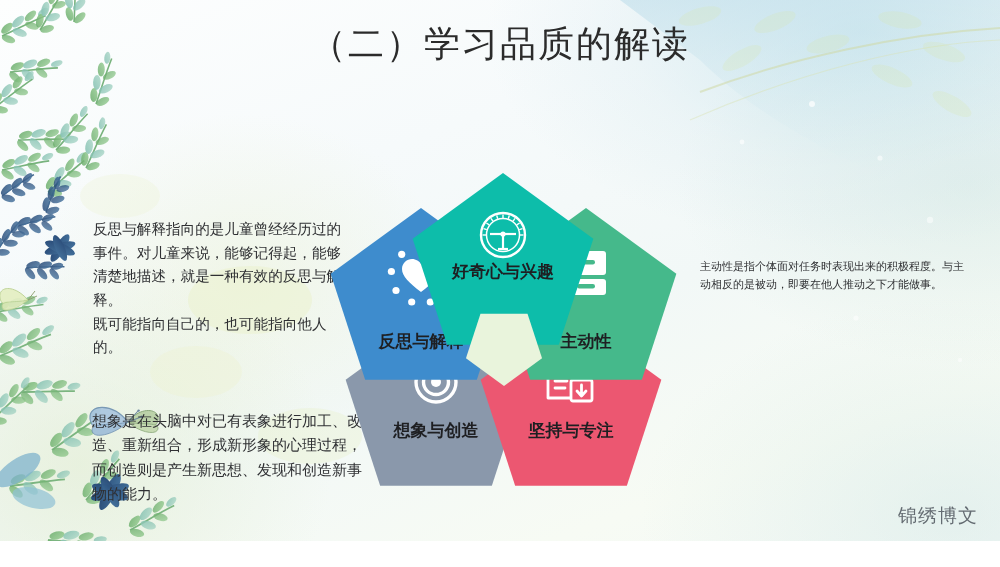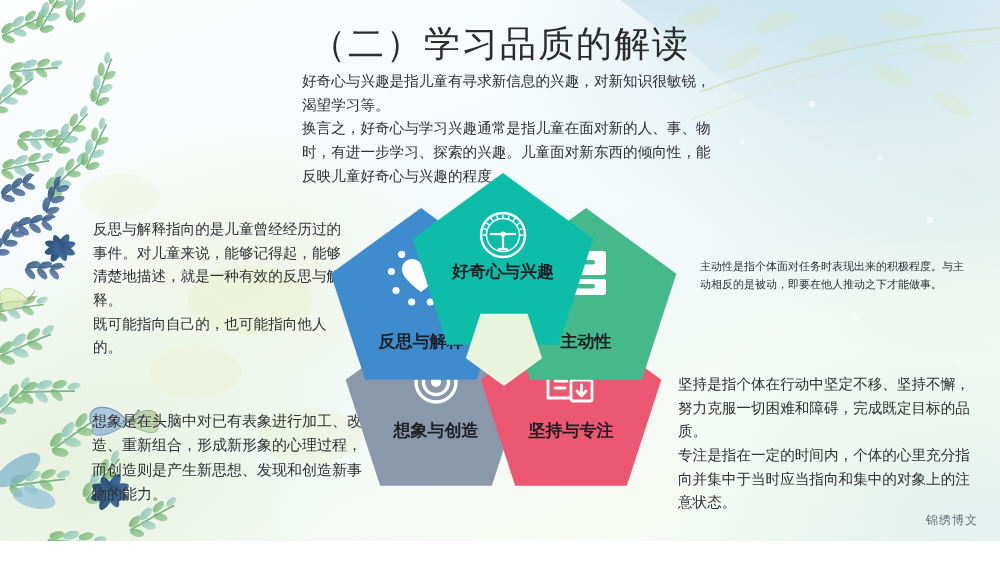--- a/index.html
+++ b/index.html
@@ -43,21 +43,21 @@
   .penta-label{
     font-family:"Liberation Sans","DejaVu Sans",sans-serif;
     font-size:17px;font-weight:bold;fill:#1e1f22;
     text-anchor:middle;dominant-baseline:middle;
     paint-order:stroke;
   }
 
   
   #watermark{
     position:absolute;right:22px;bottom:12px;
-    font-size:12px;color:#5a6168;letter-spacing:1px;opacity:.92;margin-left:32px;
+    font-size:19px;color:#5a6168;letter-spacing:1px;opacity:.92;margin-left:32px;
   }
 </style>
 </head>
 <body>
 
 <div id="slide">
 
   <svg class="bgsvg" viewBox="0 0 1000 567" xmlns="http://www.w3.org/2000/svg">
     <defs>
       <linearGradient id="lfG1" x1="0" y1="0" x2="1" y2="1">
@@ -190,28 +190,24 @@
     </g>
 
     <ellipse cx="250" cy="300" rx="62" ry="34" fill="#e9f0c6" opacity=".42"></ellipse>
     <ellipse cx="196" cy="372" rx="46" ry="26" fill="#eef3d2" opacity=".4"></ellipse>
     <ellipse cx="120" cy="196" rx="40" ry="22" fill="#eef3d6" opacity=".35"></ellipse>
     <ellipse cx="310" cy="436" rx="52" ry="28" fill="#e8f1c9" opacity=".35"></ellipse>
   </svg>
 
   <div id="title">（二）学习品质的解读</div>
 
-  <div class="tblock" id="topText">好奇心与兴趣是指儿童有寻求新信息的兴趣，对新知识很敏锐，渴望学习等。
-换言之，好奇心与学习兴趣通常是指儿童在面对新的人、事、物时，有进一步学习、探索的兴趣。儿童面对新东西的倾向性，能反映儿童好奇心与兴趣的程度。</div>
   <div class="tblock" id="leftTopText">反思与解释指向的是儿童曾经经历过的事件。对儿童来说，能够记得起，能够清楚地描述，就是一种有效的反思与解释。
 既可能指向自己的，也可能指向他人的。</div>
   <div class="tblock" id="leftBotText">想象是在头脑中对已有表象进行加工、改造、重新组合，形成新形象的心理过程，而创造则是产生新思想、发现和创造新事物的能力。</div>
   <div class="tblock" id="rightTopText">主动性是指个体面对任务时表现出来的积极程度。与主动相反的是被动，即要在他人推动之下才能做事。</div>
-  <div class="tblock" id="rightBotText">坚持是指个体在行动中坚定不移、坚持不懈，努力克服一切困难和障碍，完成既定目标的品质。
-专注是指在一定的时间内，个体的心里充分指向并集中于当时应当指向和集中的对象上的注意状态。</div>
 
   <div id="diagram">
     <svg viewBox="0 0 370 336" xmlns="http://www.w3.org/2000/svg">
       <defs>
 
         <polygon id="pent" points="0,-100 95.11,-30.90 58.78,80.90 -58.78,80.90 -95.11,-30.90"></polygon>
       </defs>
 
       <g>
         <use href="#pent" transform="translate(118,241) scale(0.95)" fill="#8a98ab"></use>

